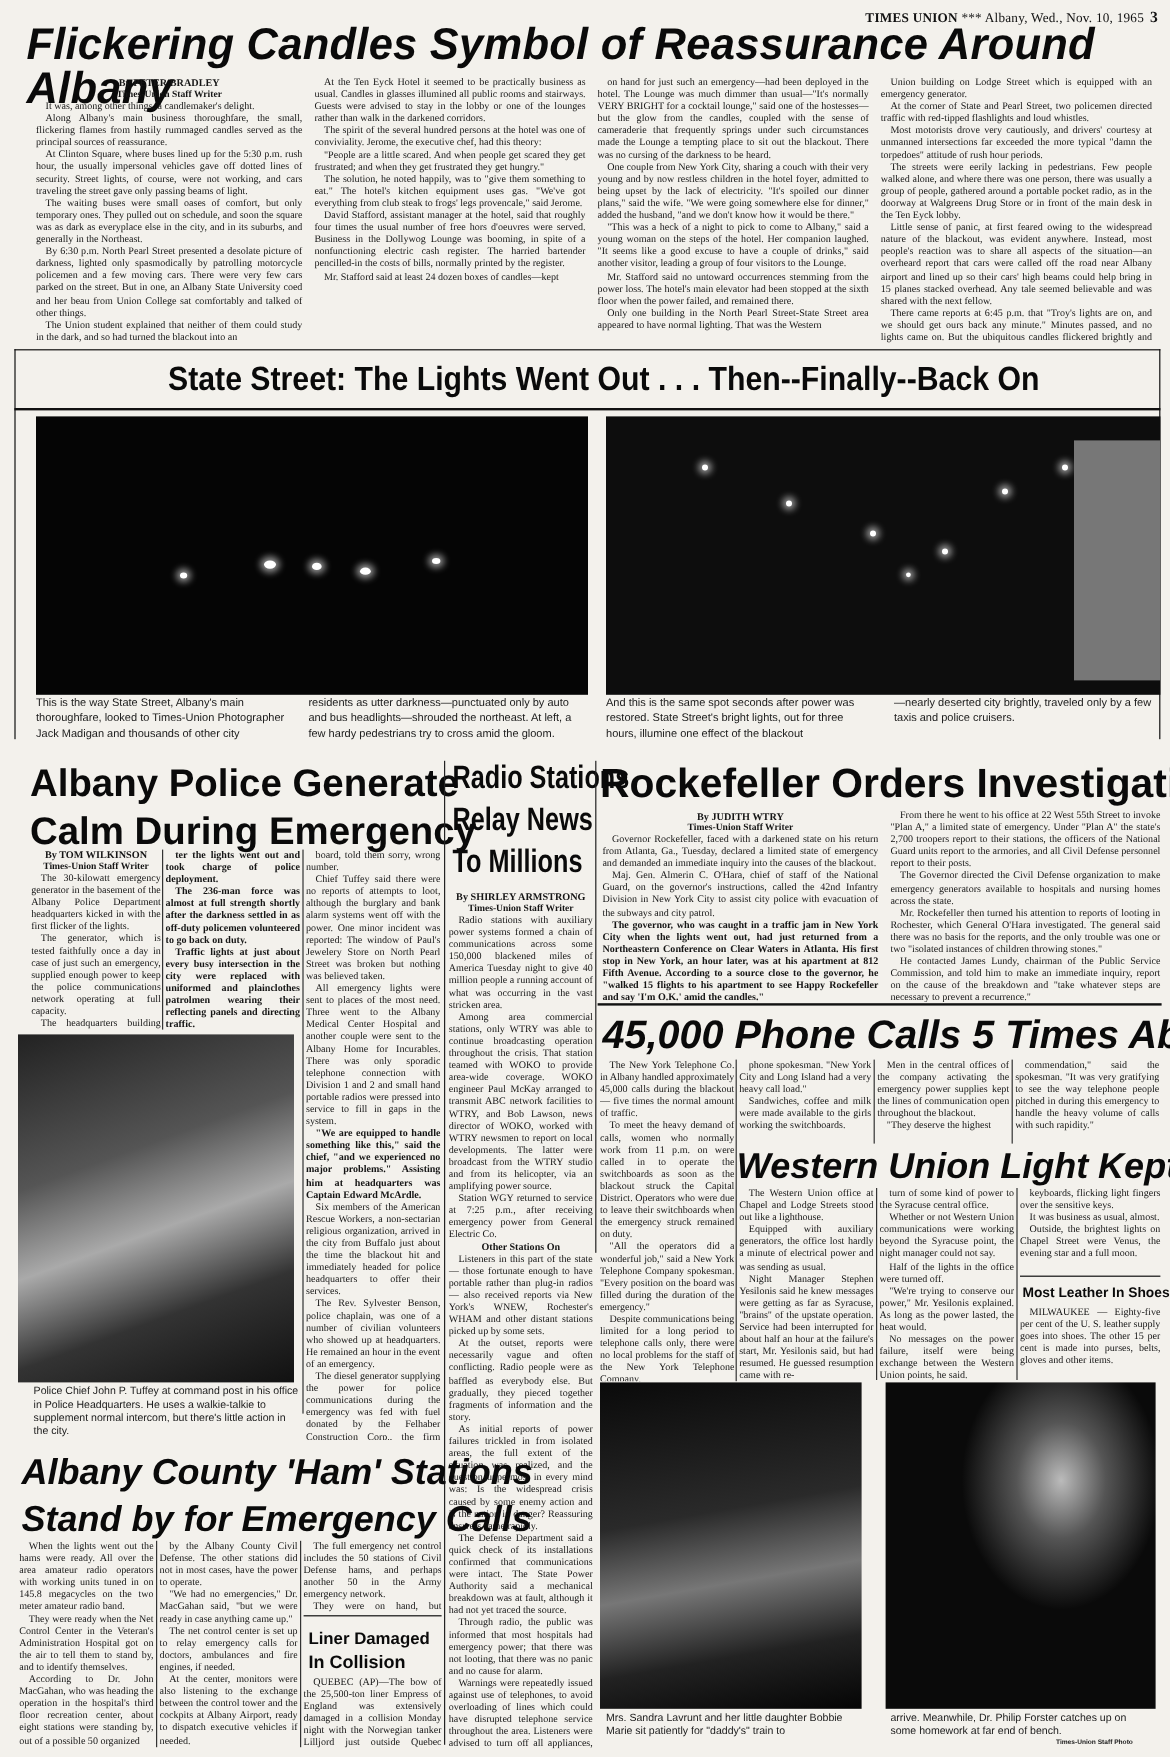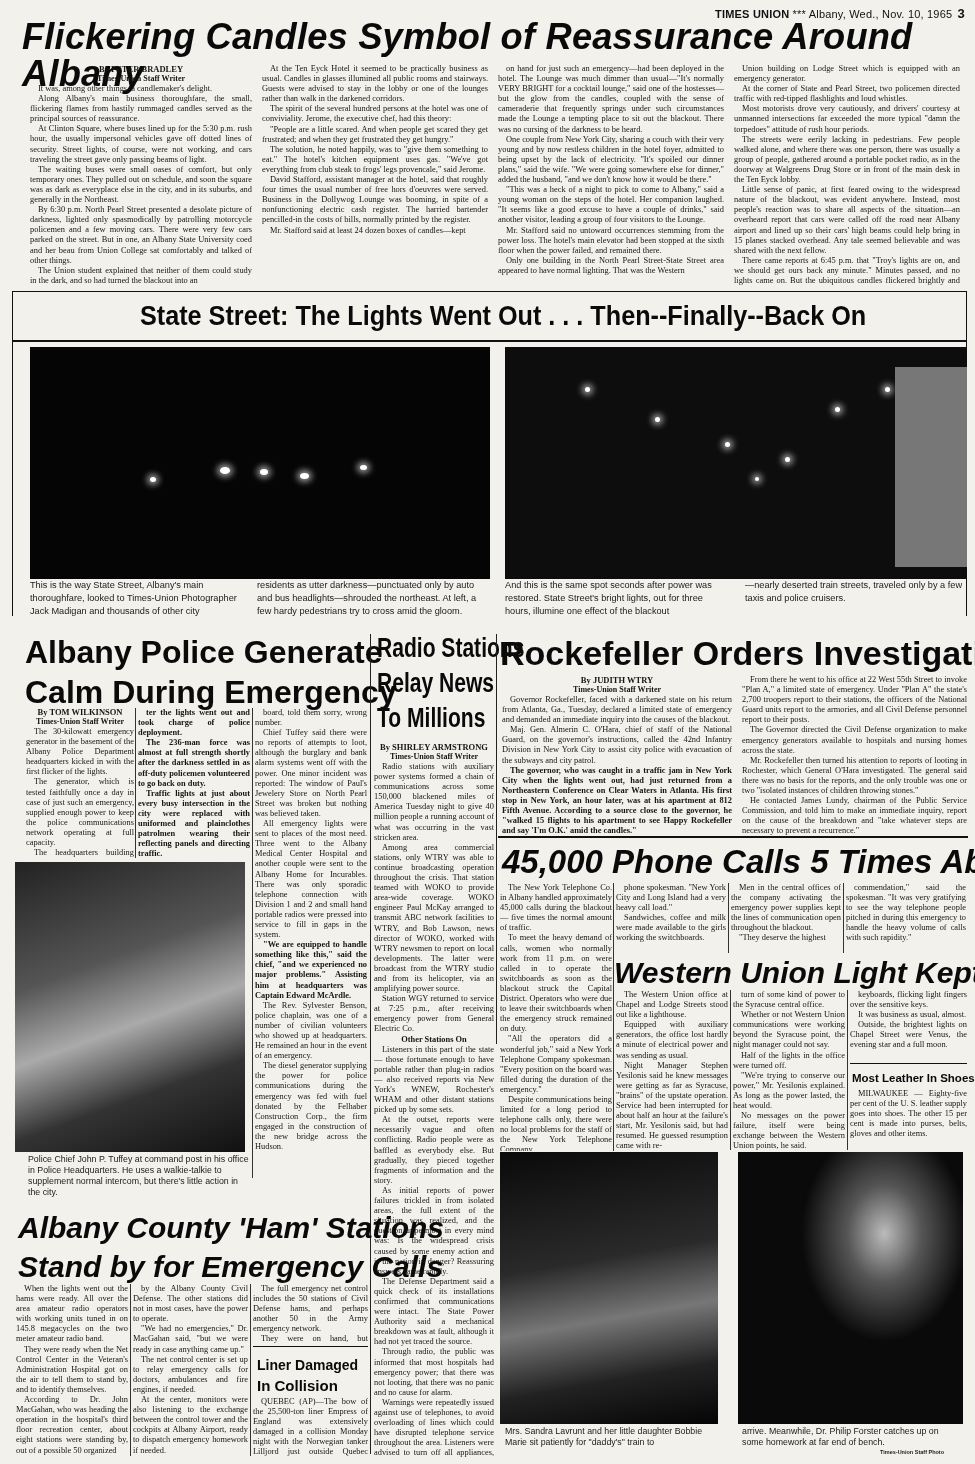--- a/index.html
+++ b/index.html
@@ -1,18 +1,18 @@
 <!DOCTYPE html>
 <html><head>
 <meta charset="utf-8">
 <style>
 *{box-sizing:border-box;margin:0;padding:0}
 body{width:975px;height:1464px;background:#f3f1ec;position:relative;overflow:hidden;font-family:"Liberation Serif",serif;color:#111}
 .abs{position:absolute}
-.masthead{right:10px;top:6px;font-family:Liberation Sans, sans-serif;font-size:11px;letter-spacing:.2px}
+.masthead{right:10px;top:6px;font-family:Liberation Serif, serif;font-size:11px;letter-spacing:.2px}
 .masthead b{font-weight:700}
 .mast-page{font-weight:700;font-size:13px;margin-left:2px}
 h1,h2,h3{font-family:"Liberation Sans",sans-serif;font-weight:700;line-height:1;color:#0a0a0a}
 .hl-main{left:22px;top:18px;width:950px;font-size:37px;font-style:italic;letter-spacing:.2px;transform:scaleX(.98);transform-origin:left}
 .col{font-size:8.4px;line-height:10.1px;text-align:justify;overflow:hidden;color:#151515}
 .col p{text-indent:8px}
 .byline{text-align:center;font-weight:700;font-size:8.5px;line-height:10px;text-indent:0!important}
 .byline small{display:block;font-size:8px}
 .box{border:1.5px solid #111}
 .hl-state{left:140px;top:302px;font-size:28px;transform:scaleX(.9);transform-origin:left;white-space:nowrap}
@@ -86,21 +86,21 @@
   <div class="lights" style="left:220px;top:95px;width:5px;height:5px"></div>
   <div class="lights" style="left:280px;top:110px;width:5px;height:5px"></div>
   <div class="lights" style="left:330px;top:60px;width:5px;height:5px"></div>
   <div class="lights" style="left:380px;top:40px;width:5px;height:5px"></div>
   <div class="lights" style="left:250px;top:130px;width:4px;height:4px"></div>
   <div style="position:absolute;left:390px;top:20px;width:72px;height:200px;background:#777"></div>
 </div>
 <div class="abs caption" style="left:30px;top:579px;width:212px">This is the way State Street, Albany's main thoroughfare, looked to Times-Union Photographer Jack Madigan and thousands of other city</div>
 <div class="abs caption" style="left:257px;top:579px;width:230px">residents as utter darkness—punctuated only by auto and bus headlights—shrouded the northeast. At left, a few hardy pedestrians try to cross amid the gloom.</div>
 <div class="abs caption" style="left:505px;top:579px;width:210px">And this is the same spot seconds after power was restored. State Street's bright lights, out for three hours, illumine one effect of the blackout</div>
-<div class="abs caption" style="left:745px;top:579px;width:220px">—nearly deserted train streets, traveled only by a few taxis and police cruisers.</div>
+<div class="abs caption" style="left:745px;top:579px;width:220px">—nearly deserted city brightly, traveled only by a few taxis and police cruisers.</div>
 
 <h2 class="abs hl-big" style="left:25px;top:636px;font-size:32px">Albany Police Generate</h2>
 <h2 class="abs hl-big" style="left:25px;top:676px;font-size:32px">Calm During Emergency</h2>
 <div class="abs col" style="left:26px;top:707px;width:108px;height:152px">
   <p class="byline"><span>By TOM WILKINSON</span><small>Times-Union Staff Writer</small></p>
   <p>The 30-kilowatt emergency generator in the basement of the Albany Police Department headquarters kicked in with the first flicker of the lights.</p>
   <p>The generator, which is tested faithfully once a day in case of just such an emergency, supplied enough power to keep the police communications network operating at full capacity.</p>
   <p>The headquarters building was an oasis of light, and the activity within was rapid but orderly. Police Chief John P. Tuffey arrived back at the building about 15 minutes af-</p>
 </div>
 <div class="abs vrule" style="left:135px;top:708px;height:150px"></div>
@@ -109,20 +109,21 @@
   <p>The 236-man force was almost at full strength shortly after the darkness settled in as off-duty policemen volunteered to go back on duty.</p>
   <p>Traffic lights at just about every busy intersection in the city were replaced with uniformed and plainclothes patrolmen wearing their reflecting panels and directing traffic.</p>
 
 </div>
 <div class="abs vrule" style="left:252px;top:708px;height:470px"></div>
 <div class="abs col" style="left:255px;top:708px;width:112px;height:492px">
   <p>board, told them sorry, wrong number.</p>
   <p>Chief Tuffey said there were no reports of attempts to loot, although the burglary and bank alarm systems went off with the power. One minor incident was reported: The window of Paul's Jewelery Store on North Pearl Street was broken but nothing was believed taken.</p>
   <p>All emergency lights were sent to places of the most need. Three went to the Albany Medical Center Hospital and another couple were sent to the Albany Home for Incurables. There was only sporadic telephone connection with Division 1 and 2 and small hand portable radios were pressed into service to fill in gaps in the system.</p>
   <p style="font-weight:700">"We are equipped to handle something like this," said the chief, "and we experienced no major problems." Assisting him at headquarters was Captain Edward McArdle.</p>
+  <p>Six members of the American Rescue Workers, a non-sectarian religious organization, arrived in the city from Buffalo just about the time the blackout hit and immediately headed for police headquarters to offer their services.</p>
   <p>The Rev. Sylvester Benson, police chaplain, was one of a number of civilian volunteers who showed up at headquarters. He remained an hour in the event of an emergency.</p>
   <p>The diesel generator supplying the power for police communications during the emergency was fed with fuel donated by the Felhaber Construction Corp., the firm engaged in the construction of the new bridge across the Hudson.</p>
 
 </div>
 <div class="abs photo" style="left:15px;top:862px;width:230px;height:290px;background:linear-gradient(160deg,#222 0%,#555 35%,#aaa 55%,#333 75%,#111 100%)"></div>
 <div class="abs caption" style="left:28px;top:1154px;width:222px;font-size:8.8px;line-height:11px">Police Chief John P. Tuffey at command post in his office in Police Headquarters. He uses a walkie-talkie to supplement normal intercom, but there's little action in the city.</div>
 
 <div class="abs vrule" style="left:370px;top:634px;height:820px;background:#222"></div>
 <h3 class="abs hl-radio" style="left:377px;top:633px">Radio Stations</h3>
 <h3 class="abs hl-radio" style="left:377px;top:668px">Relay News</h3>
@@ -218,21 +219,21 @@
 <div class="abs col" style="left:16px;top:1284px;width:112px;height:172px">
   <p>When the lights went out the hams were ready. All over the area amateur radio operators with working units tuned in on 145.8 megacycles on the two meter amateur radio band.</p>
   <p>They were ready when the Net Control Center in the Veteran's Administration Hospital got on the air to tell them to stand by, and to identify themselves.</p>
   <p>According to Dr. John MacGahan, who was heading the operation in the hospital's third floor recreation center, about eight stations were standing by, out of a possible 50 organized</p>
 </div>
 <div class="abs vrule" style="left:130px;top:1284px;height:172px"></div>
 <div class="abs col" style="left:133px;top:1284px;width:115px;height:172px">
   <p>by the Albany County Civil Defense. The other stations did not in most cases, have the power to operate.</p>
   <p>"We had no emergencies," Dr. MacGahan said, "but we were ready in case anything came up."</p>
   <p>The net control center is set up to relay emergency calls for doctors, ambulances and fire engines, if needed.</p>
-  <p>At the center, monitors were also listening to the exchange between the control tower and the cockpits at Albany Airport, ready to dispatch emergency homework if needed.</p>
+  <p>At the center, monitors were also listening to the exchange between the control tower and the cockpits at Albany Airport, ready to dispatch executive vehicles if needed.</p>
 </div>
 <div class="abs vrule" style="left:250px;top:1284px;height:172px"></div>
 <div class="abs col" style="left:253px;top:1284px;width:115px;height:60px">
   <p>The full emergency net control includes the 50 stations of Civil Defense hams, and perhaps another 50 in the Army emergency network.</p>
   <p>They were on hand, but fortunately they were not needed.</p>
 </div>
 <div class="abs rule" style="left:253px;top:1346px;width:115px;height:1px"></div>
 <h3 class="abs" style="left:257px;top:1358px;font-size:14px">Liner Damaged</h3>
 <h3 class="abs" style="left:257px;top:1378px;font-size:15px">In Collision</h3>
 <div class="abs col" style="left:253px;top:1397px;width:115px;height:60px">

